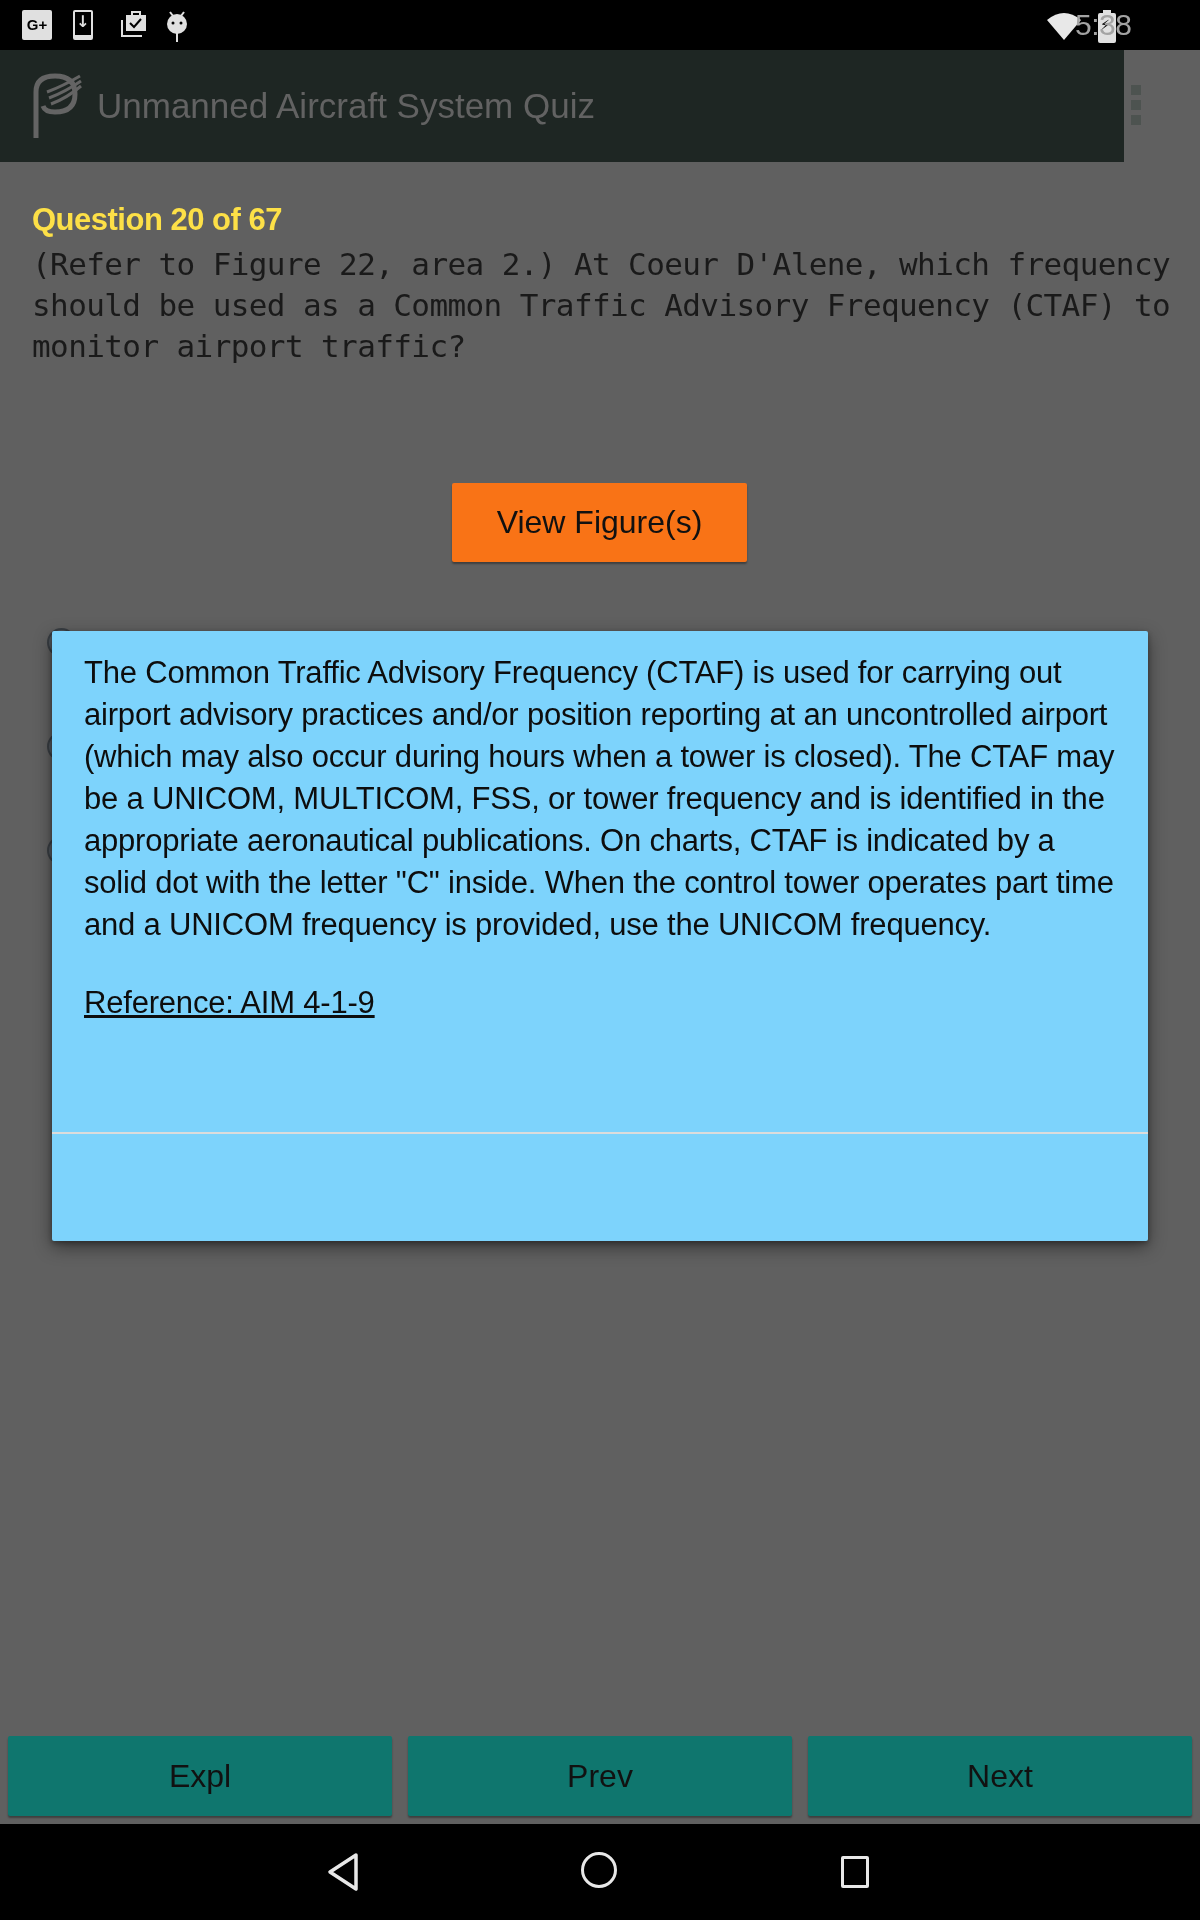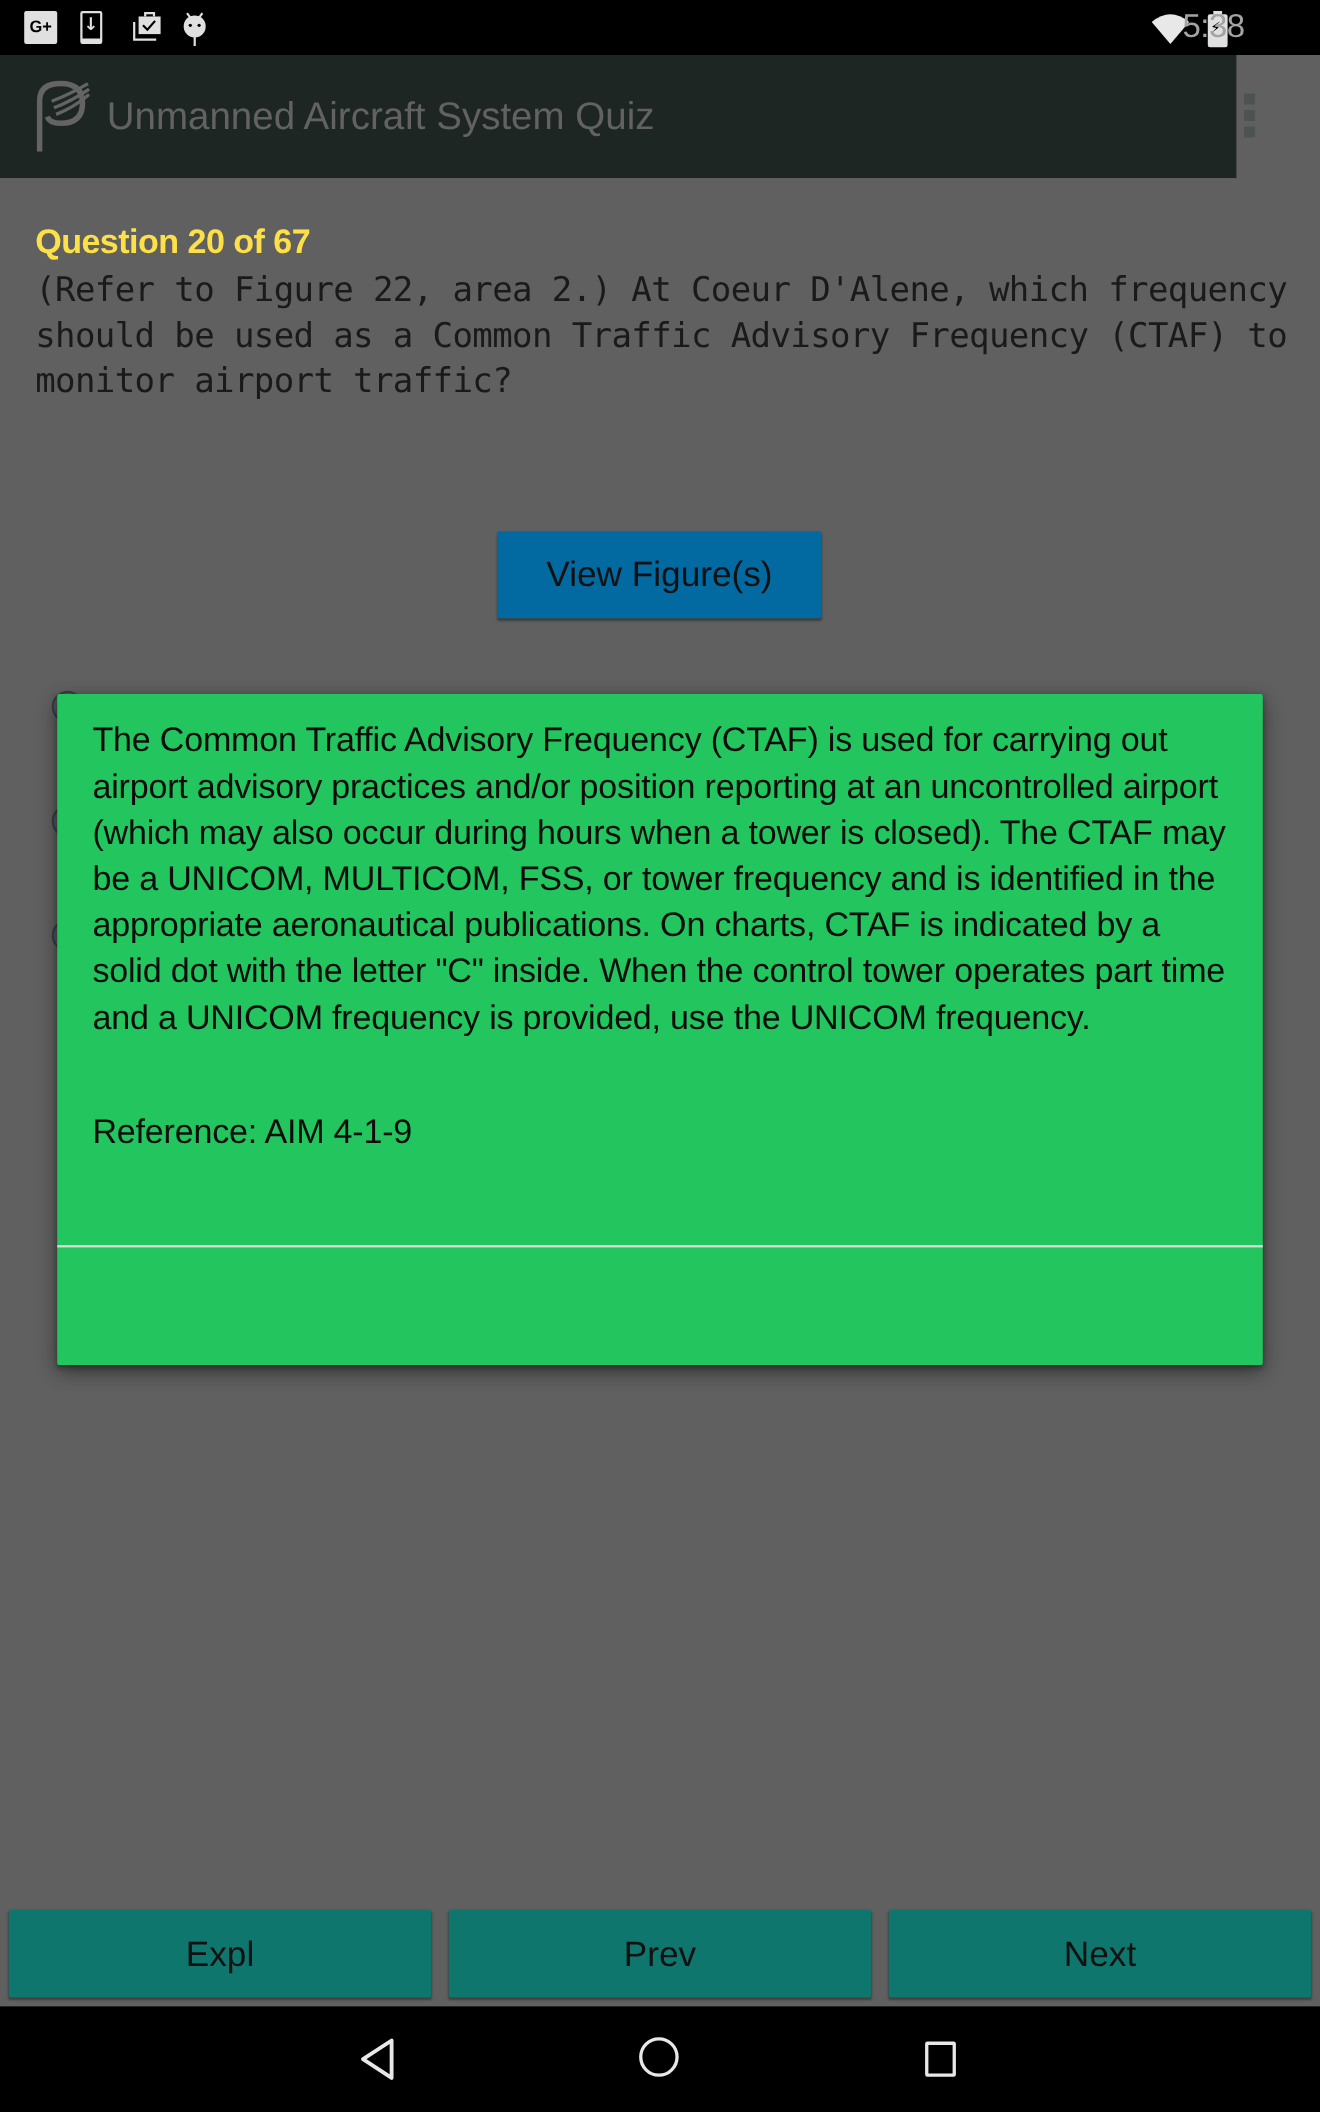--- a/index.html
+++ b/index.html
@@ -24,37 +24,37 @@
   .app-bar { position: absolute; left: 0; top: 50px; width: 1124px; height: 112px; background: #1e2623; }
   .app-logo { position: absolute; left: 33px; top: 22px; width: 52px; height: 66px; }
   .app-title { position: absolute; left: 97px; top: 36px; color: #626262; font-size: 35px; font-family: "Liberation Sans", sans-serif; }
   .overflow { position: absolute; left: 1128px; top: 34px; width: 14px; height: 42px; }
   .overflow span { position: absolute; left: 3px; width: 10px; height: 10px; background: #4d5350; }
 
   
   .content { position: absolute; left: 0; top: 162px; width: 1200px; height: 1662px; background: #606060; }
   .q-number { position: absolute; left: 32px; top: 40px; font: bold 31px "Liberation Sans", sans-serif; color: #fde047; letter-spacing: -0.5px; }
   .q-text { position: absolute; left: 32px; top: 82px; width: 1140px; font: 31px/41px "DejaVu Sans Mono", "Liberation Mono", monospace; color: #1a1a1a; letter-spacing: -0.6px; white-space: pre-wrap; }
-  .view-fig-btn { position: absolute; left: 452px; top: 321px; width: 295px; height: 79px; background: #0369a1; border-radius: 2px; box-shadow: 0 2px 2px rgba(0,0,0,0.35); color: #111; font: 32px "Liberation Sans", sans-serif; text-align: center; line-height: 79px; }
+  .view-fig-btn { position: absolute; left: 452px; top: 321px; width: 295px; height: 79px; background: #f97316; border-radius: 2px; box-shadow: 0 2px 2px rgba(0,0,0,0.35); color: #111; font: 32px "Liberation Sans", sans-serif; text-align: center; line-height: 79px; }
   .radio { position: absolute; left: 47px; width: 29px; height: 29px; border: 2px solid #3a3f44; border-radius: 50%; background: #535a60; }
 
   .bottom-bar { position: absolute; left: 0; top: 1574px; width: 1200px; height: 80px; }
   .bottom-btn { position: absolute; top: 0; height: 80px; width: 384px; background: #0f766e; border-radius: 2px; box-shadow: 0 2px 2px rgba(0,0,0,0.35); color: #111; font: 32px "Liberation Sans", sans-serif; text-align: center; line-height: 80px; }
 
   
   .nav-bar { position: absolute; left: 0; top: 1824px; width: 1200px; height: 96px; background: #000; }
   .nav-back { position: absolute; left: 325px; top: 27px; }
   .nav-home { position: absolute; left: 581px; top: 28px; width: 36px; height: 36px; border: 3px solid #e8e8e8; border-radius: 50%; }
   .nav-recent { position: absolute; left: 841px; top: 32px; width: 28px; height: 32px; border: 3px solid #e8e8e8; border-radius: 2px; }
 
   
-  .dialog { position: absolute; left: 52px; top: 631px; width: 1096px; height: 610px; background: #22c55e; border-radius: 2px; box-shadow: 0 6px 18px rgba(0,0,0,0.45), 0 2px 5px rgba(0,0,0,0.3); }
+  .dialog { position: absolute; left: 52px; top: 631px; width: 1096px; height: 610px; background: #7dd3fc; border-radius: 2px; box-shadow: 0 6px 18px rgba(0,0,0,0.45), 0 2px 5px rgba(0,0,0,0.3); }
   .dialog-body { position: absolute; left: 32px; top: 21px; width: 1040px; font: 31px/42px "Liberation Sans", sans-serif; color: #0d0d0d; letter-spacing: -0.2px; }
   .dialog-body p { white-space: normal; }
-  .dialog-ref { margin-top: 62px; }
+  .dialog-ref { margin-top: 36px; text-decoration: underline; }
   .dialog-divider { position: absolute; left: 0; top: 501px; width: 1096px; height: 2px; background: #dcdcdc; }
   .dialog-ok { position: absolute; left: 0; top: 503px; width: 1096px; height: 107px; text-align: center; line-height: 104px; font: 26px "Liberation Sans", sans-serif; color: #0d0d0d; }
 </style>
 </head>
 <body>
 
 <div class="status-bar">
   <div class="sb-icon sb-gplus">G+</div>
   <div class="sb-icon sb-download"></div>
   <svg class="sb-icon sb-bag" viewBox="0 0 32 30">

